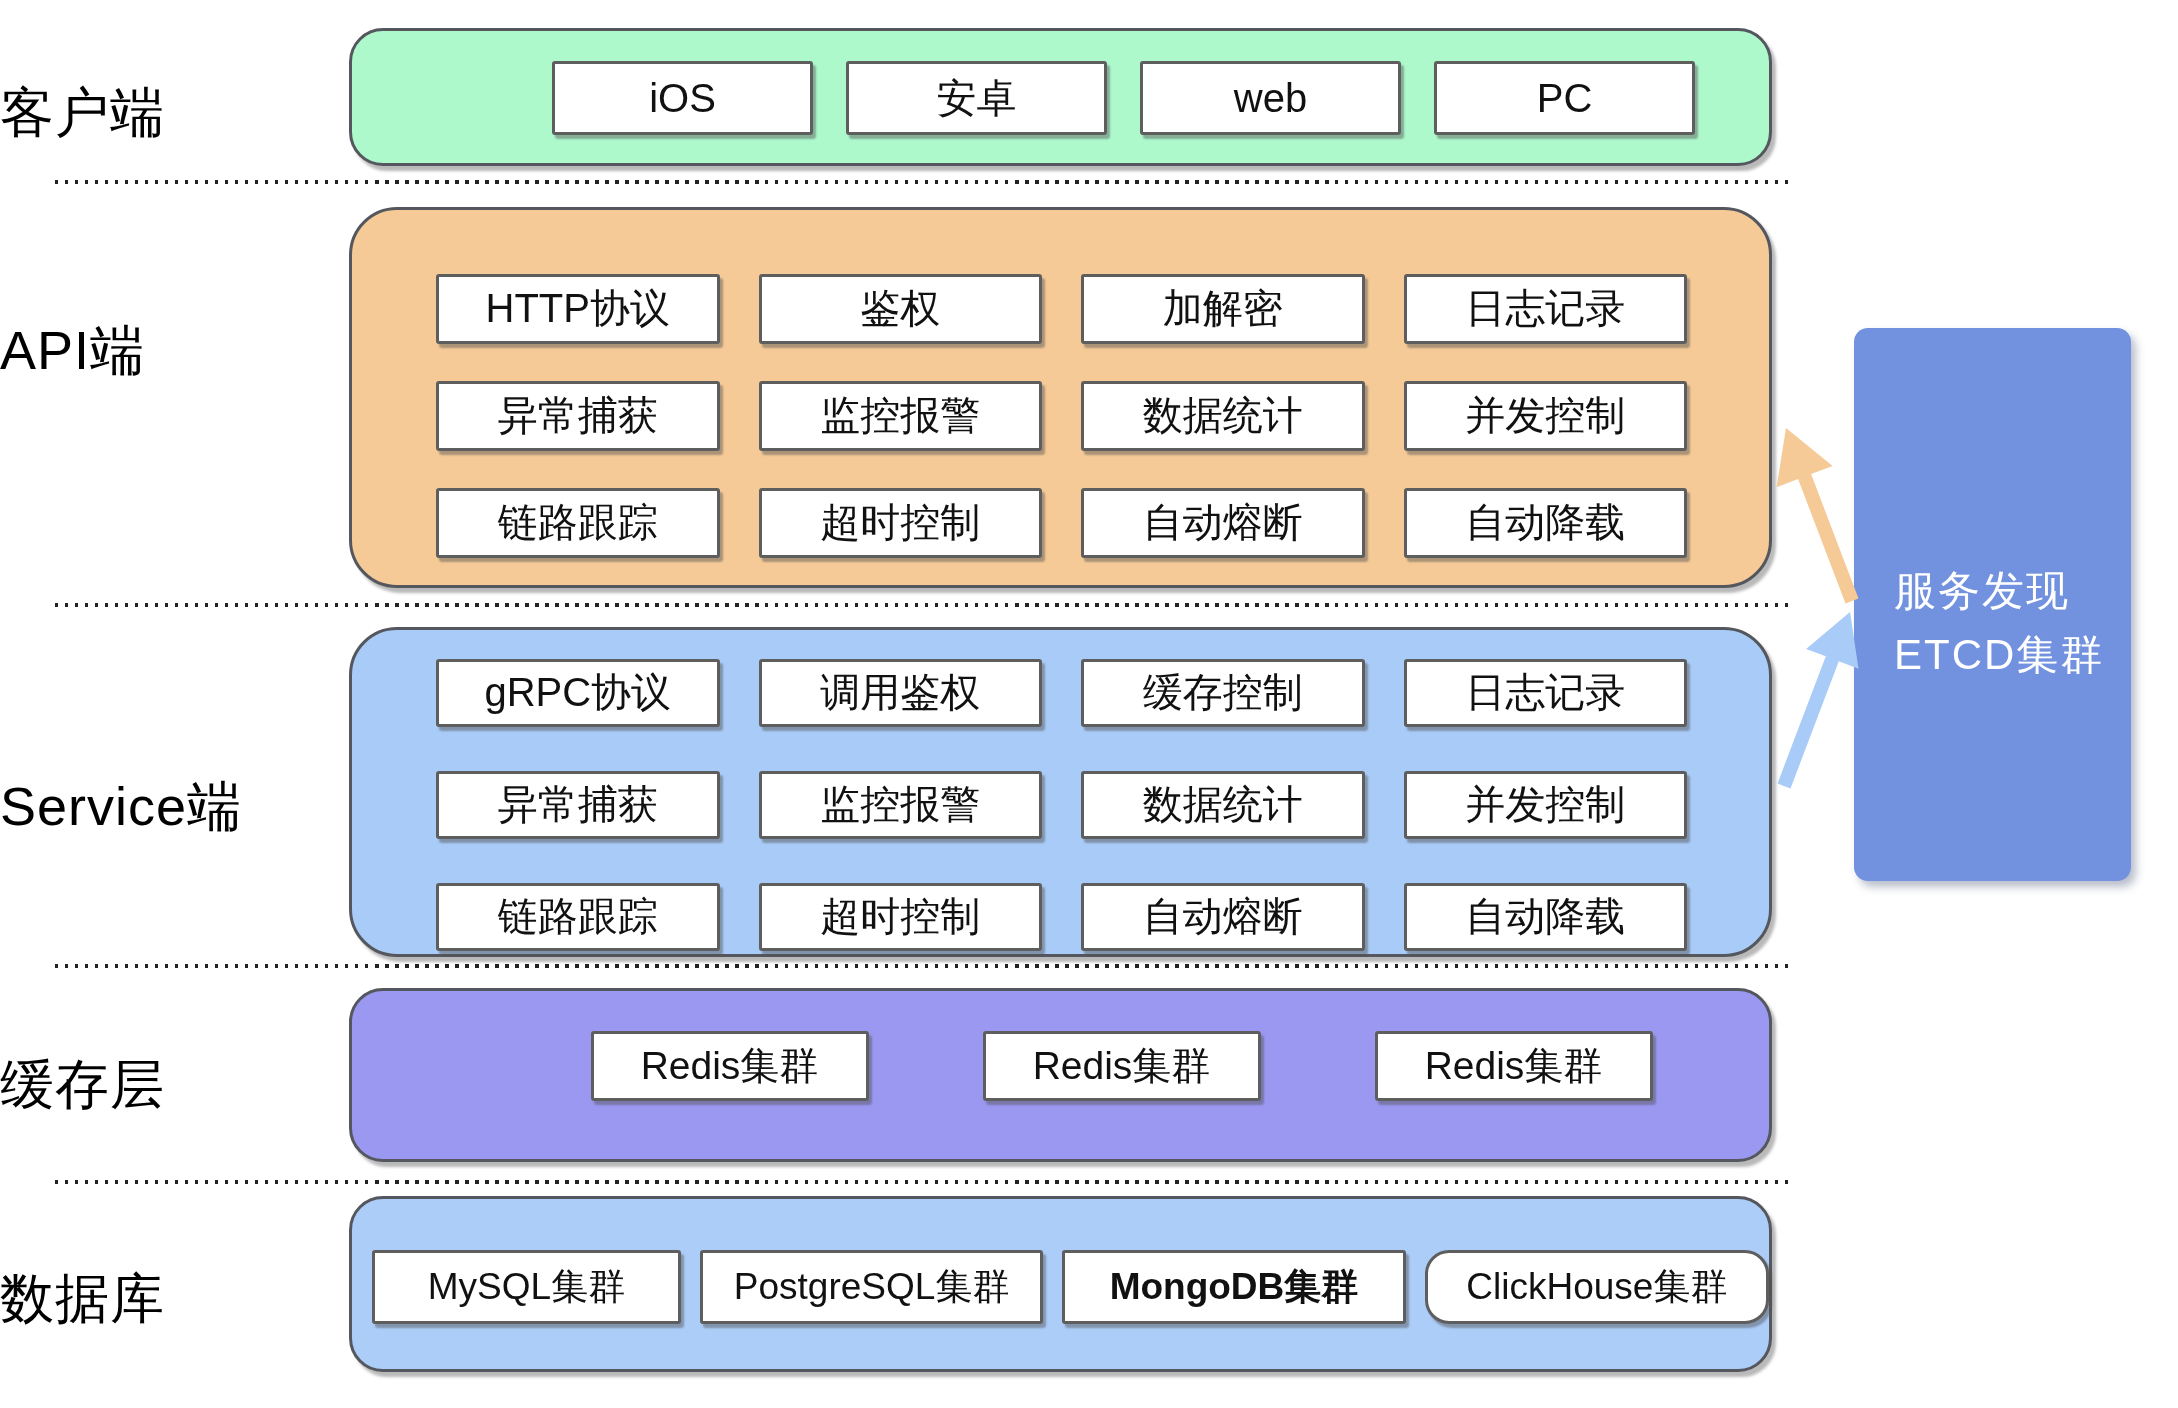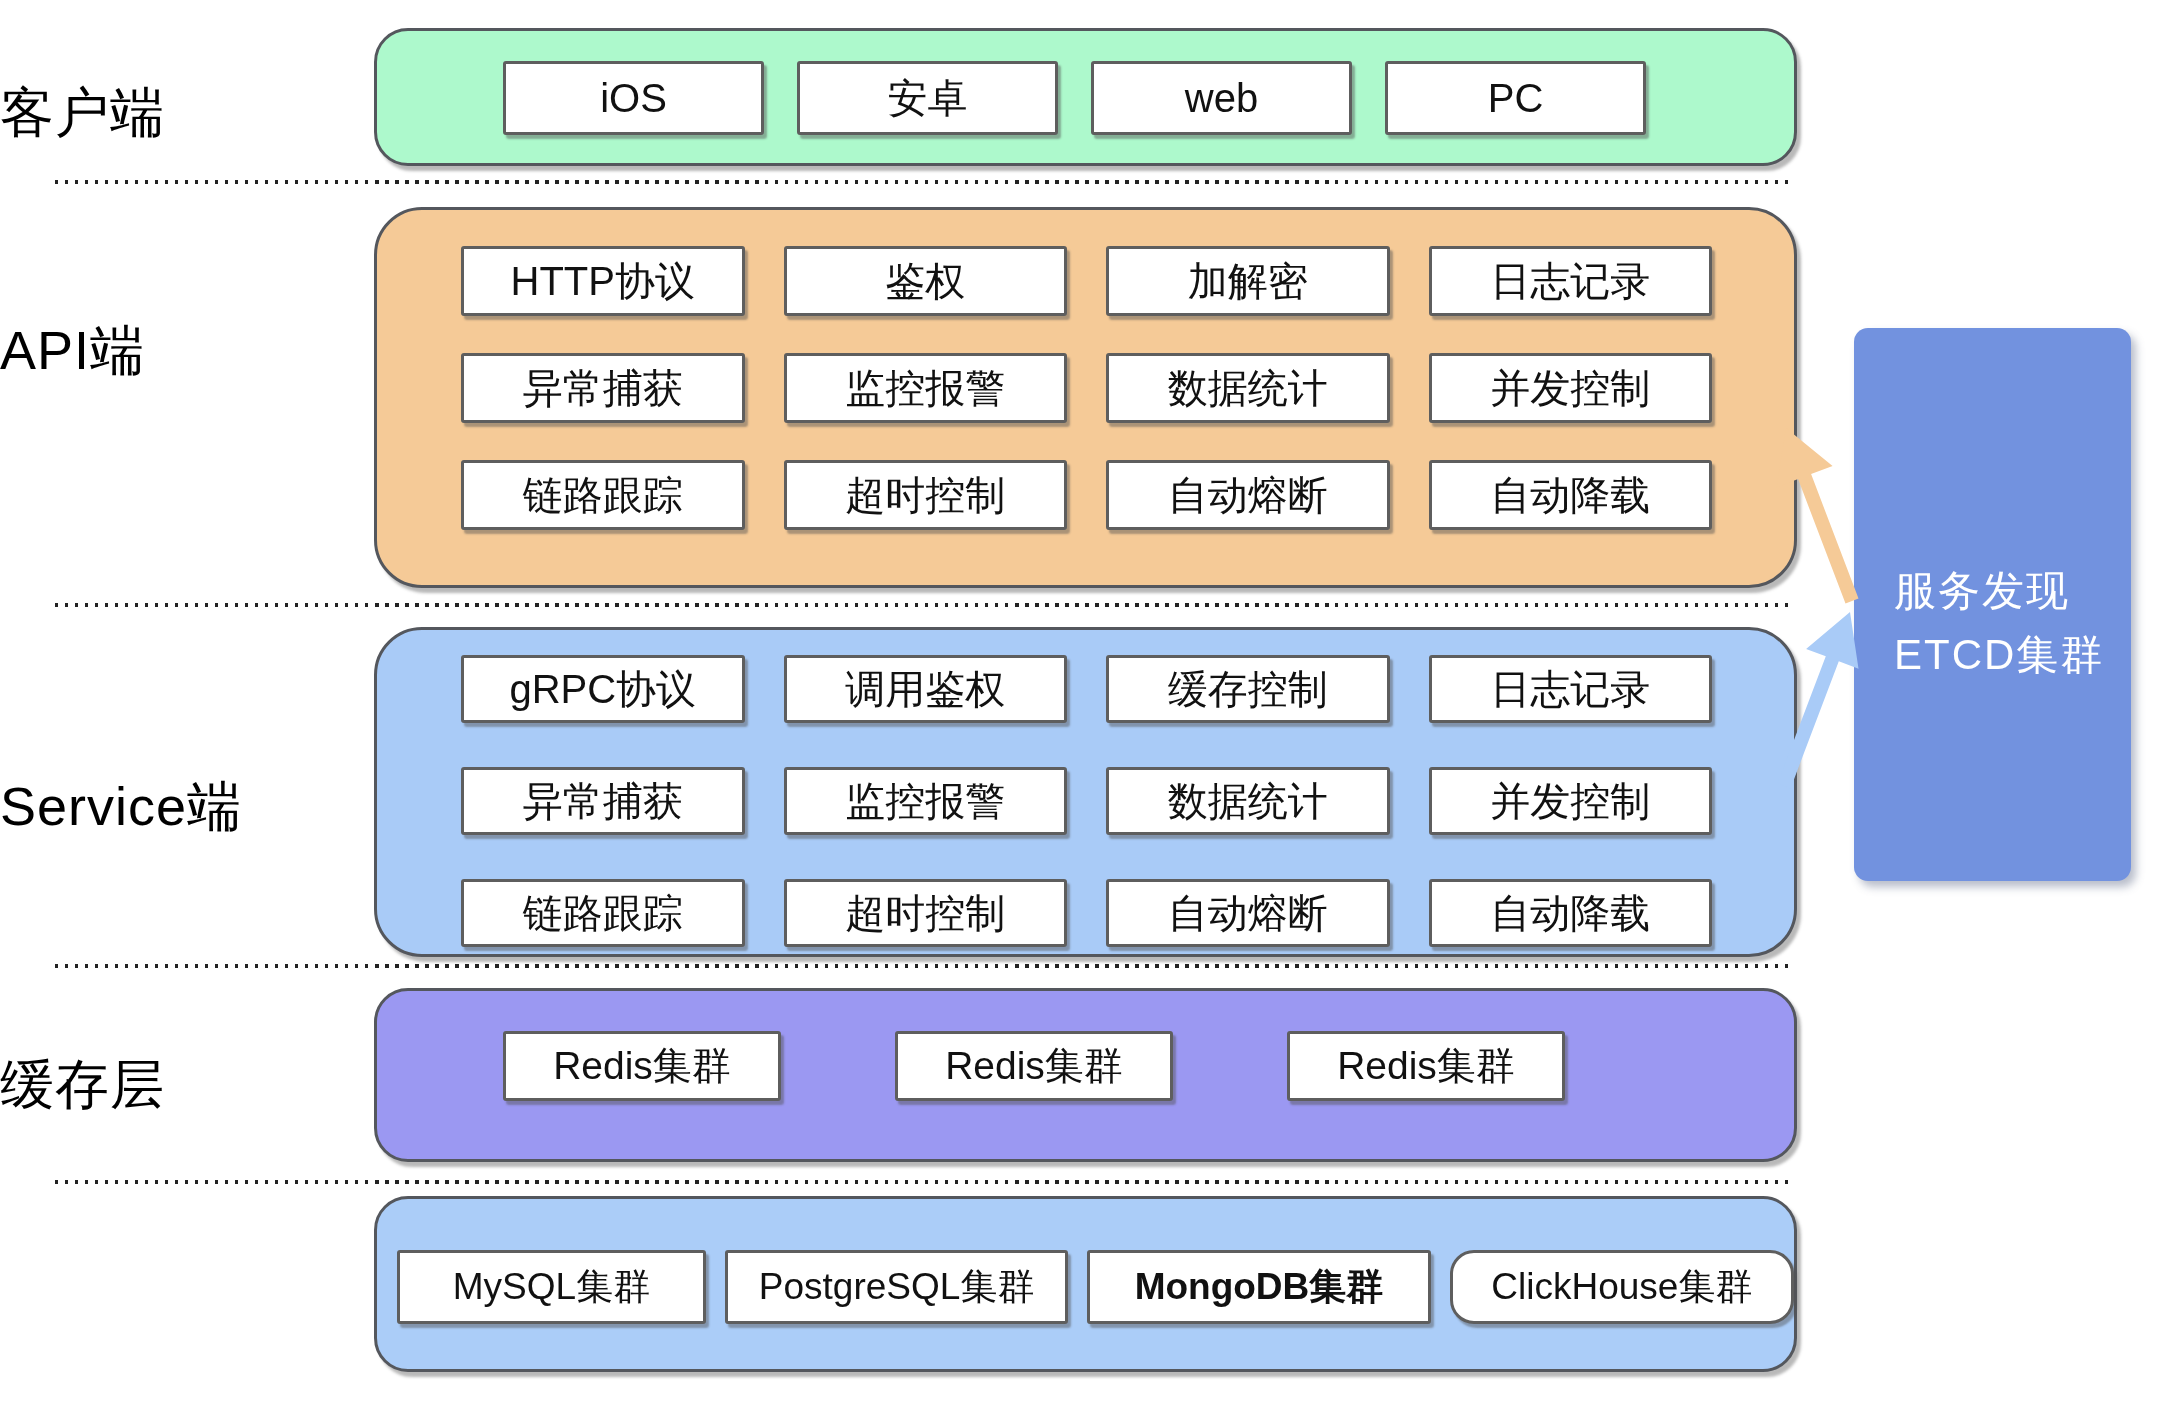--- a/index.html
+++ b/index.html
@@ -18,23 +18,24 @@
   .lbl-cache{top:1057px;}
   .lbl-db{top:1271px;}
   
   .dotline{
     position:absolute;left:55px;width:1737px;height:4px;
     background-image:repeating-linear-gradient(to right,#222 0,#222 3.5px,transparent 3.5px,transparent 10px);
   }
   .dot1{top:180px;} .dot2{top:603px;} .dot3{top:964px;} .dot4{top:1180px;}
   
   .layer-box{
-    position:absolute;left:374px;width:1423px;box-sizing:border-box;
+    position:absolute;left:349px;width:1423px;box-sizing:border-box;
     border:3px solid #54575d;
     box-shadow:4px 5px 3px rgba(80,80,80,.4);
+    justify-content:center;
   }
   .box-client{top:28px;height:138px;border-radius:34px;background:var(--c-client);padding:30px 0 0 126px;display:flex;gap:33px;}
   .box-api{top:207px;height:381px;border-radius:48px;background:var(--c-api);padding:36px 82px 0 84px;display:flex;flex-direction:column;gap:37px;}
   .box-service{top:627px;height:330px;border-radius:48px;background:var(--c-service);padding:25px 82px 0 84px;display:flex;flex-direction:column;gap:44px;}
   .box-cache{top:988px;height:174px;border-radius:34px;background:var(--c-cache);padding:40px 4px 0 126px;display:flex;gap:114px;}
   .box-db{top:1196px;height:176px;border-radius:34px;background:var(--c-db);padding:51px 0 0 20px;display:flex;gap:19px;}
   .row{display:flex;gap:39px;}
   
   .item{
     box-sizing:border-box;background:#ffffff;border:3px solid #5e5e5e;border-radius:3px;
@@ -64,20 +65,21 @@
 </style>
 </head>
 <body>
 
 <div class="stage">
 
   <div class="layer-label lbl-client">客户端</div>
   <div class="layer-label lbl-api">API端</div>
   <div class="layer-label lbl-service">Service端</div>
   <div class="layer-label lbl-cache">缓存层</div>
+  <div class="layer-label lbl-db">数据库</div>
 
   <div class="dotline dot1"></div>
   <div class="dotline dot2"></div>
   <div class="dotline dot3"></div>
   <div class="dotline dot4"></div>
 
   <div class="layer-box box-client">
       <div class="item">iOS</div>
       <div class="item">安卓</div>
       <div class="item">web</div>

